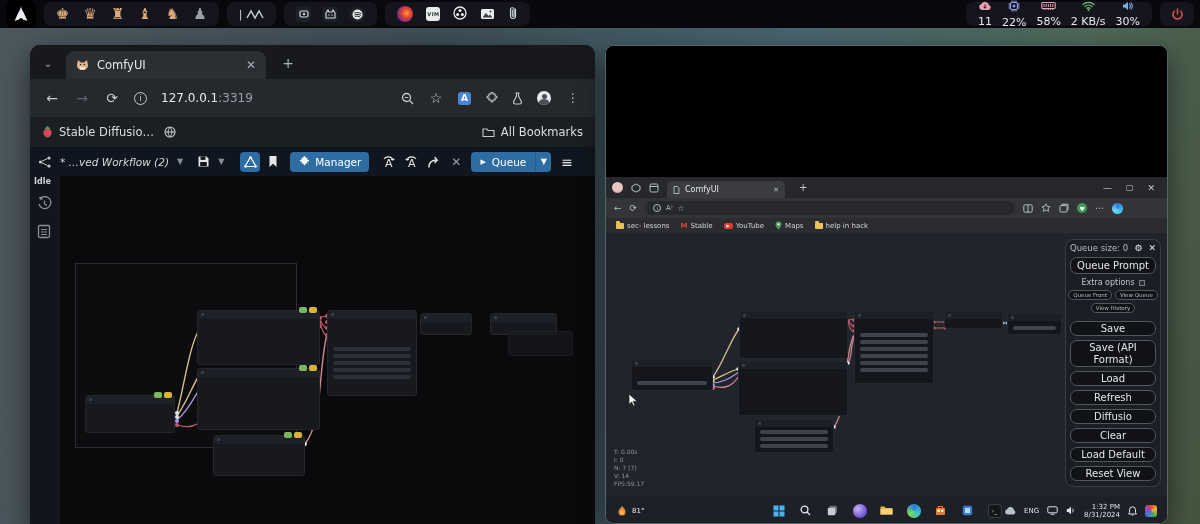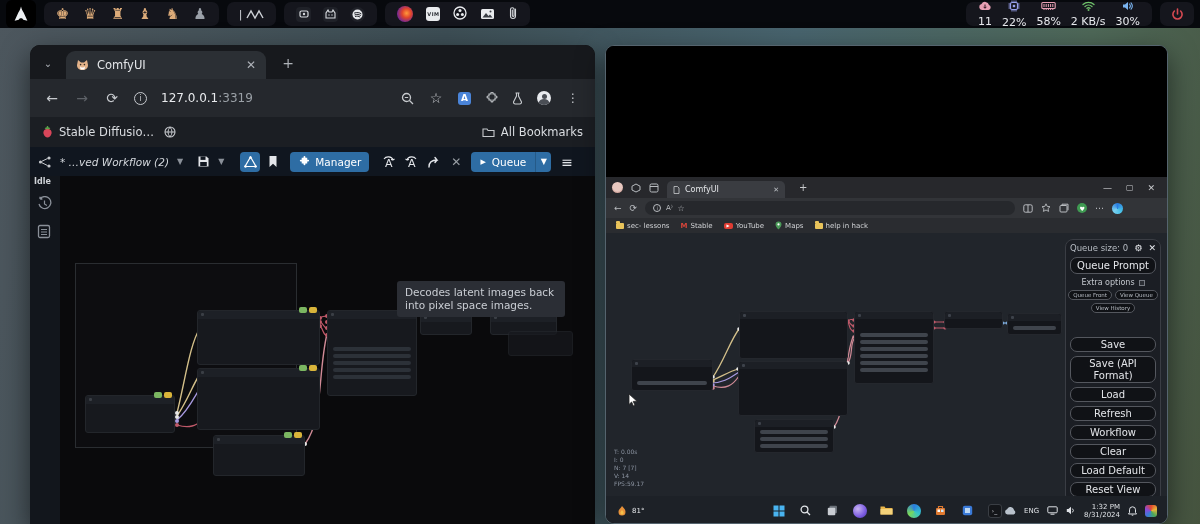--- a/index.html
+++ b/index.html
@@ -435,21 +435,20 @@
           <div class="wrow"></div>
       </div>
       <div class="gnode" style="left:360px; top:137px; width:52px; height:22px;">
         <div class="ttl"></div>
       </div>
       <div class="gnode" style="left:430px; top:137px; width:67px; height:22px;">
         <div class="ttl"></div>
       </div>
       <div class="gnode" style="left:448px; top:155px; width:65px; height:25px; opacity:.7;"></div>
 
-      <div class="tooltip" style="left:337px; top:105px;">Decodes latent images back into pixel space images.</div>
     </div>
   </div>
 </div>
 
 <div class="window win-right">
   <div class="blackzone"></div>
 
   <div class="edge-titlebar">
     <span style="width:11px;height:11px;border-radius:50%;background:radial-gradient(circle at 50% 40%, #e8c8c0 55%, #a86860 100%);"></span>
     <svg width="10" height="10" viewBox="0 0 10 10">
@@ -620,25 +619,25 @@
         <span>Extra options</span>
         <span class="cbx"></span>
       </div>
       <div class="pill-row">
         <span class="ppill">Queue Front</span>
         <span class="ppill">View Queue</span>
       </div>
       <div class="pill-row">
         <span class="ppill">View History</span>
       </div>
-      <button class="pbtn" style="margin-top:24px;">Save</button>
+      <button class="pbtn" style="margin-top:8px;">Save</button>
       <button class="pbtn" style="line-height:1.15;">Save (API Format)</button>
       <button class="pbtn">Load</button>
       <button class="pbtn">Refresh</button>
-      <button class="pbtn">Workflow</button>
+      <button class="pbtn">Diffusio</button>
       <button class="pbtn">Clear</button>
       <button class="pbtn">Load Default</button>
       <button class="pbtn">Reset View</button>
     </div>
   </div>
 
   <div class="taskbar">
     <div class="weather">
       <svg width="12" height="12" viewBox="0 0 12 12">
           <path d="M6,1 C7.5,3 9.5,4 9.5,7 a3.5,3.5 0 0 1 -7,0 C2.5,4.5 4.5,3.5 6,1 Z" fill="#e8923a"></path>

